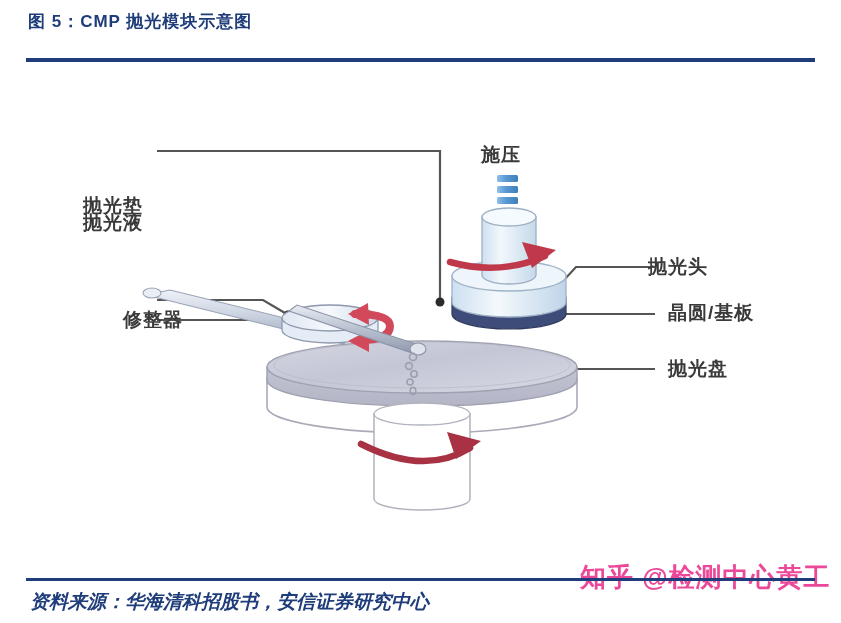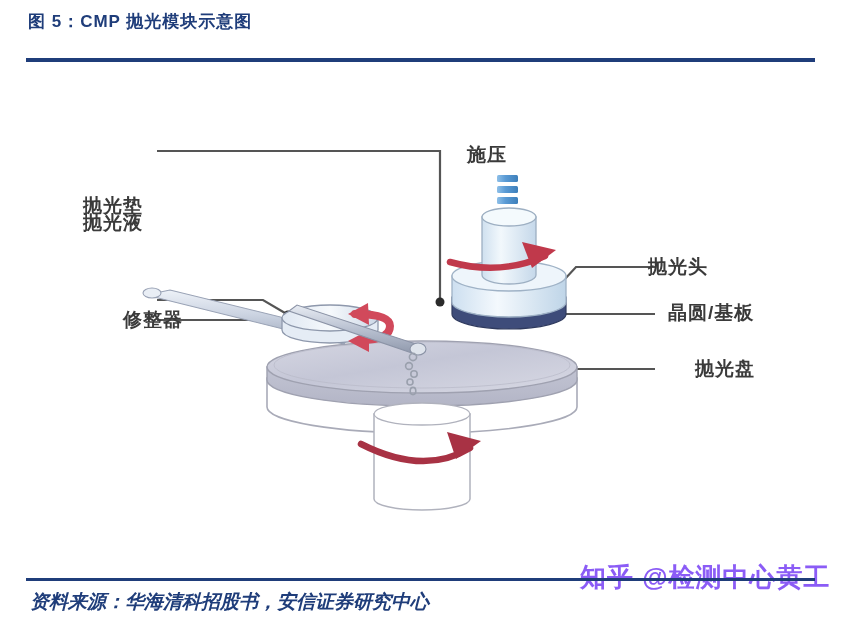--- a/index.html
+++ b/index.html
@@ -53,21 +53,21 @@
     font-weight: bold;
     color: #1F3D7A;
     white-space: nowrap;
   }
   #watermark {
     position: absolute;
     left: 580px;
     top: 560px;
     font-size: 26px;
     font-weight: bold;
-    color: #8b5cf6;
+    color: #ec4899;
     white-space: nowrap;
     letter-spacing: 1px;
   }
 
   
   #diagram {
     position: absolute;
     left: 0;
     top: 62px;
     width: 841px;
@@ -82,22 +82,22 @@
     font-weight: bold;
     color: #3a3a3a;
     white-space: nowrap;
     letter-spacing: 1px;
   }
   #label-pad       { left: 83px;  top: 145px; margin-top: 48px; }
   #label-slurry    { left: 83px;  top: 210px; }
   #label-conditioner { left: 83px; top: 307px; margin-left: 40px; }
   #label-head      { left: 648px; top: 254px; font-family: Liberation Mono, monospace; }
   #label-wafer     { left: 668px; top: 300px; }
-  #label-platen    { left: 695px; top: 356px; }
-  #label-pressure  { left: 467px; top: 142px; font-family: Liberation Mono, monospace; }
+  #label-platen    { left: 668px; top: 356px; }
+  #label-pressure  { left: 481px; top: 142px; font-family: Liberation Mono, monospace; }
 </style>
 </head>
 <body>
 
 <div id="figure-title">图 5：CMP 抛光模块示意图</div>
 <div id="title-rule"></div>
 
 <div id="diagram">
   <svg width="841" height="500" viewBox="0 0 841 500" xmlns="http://www.w3.org/2000/svg">
     <defs>

